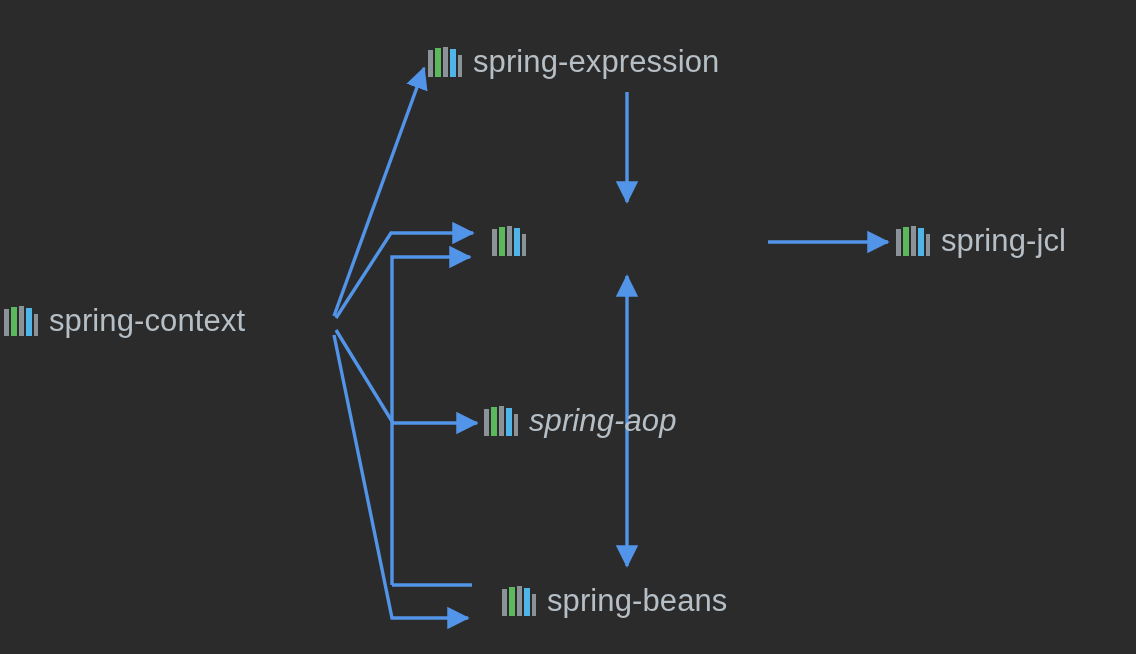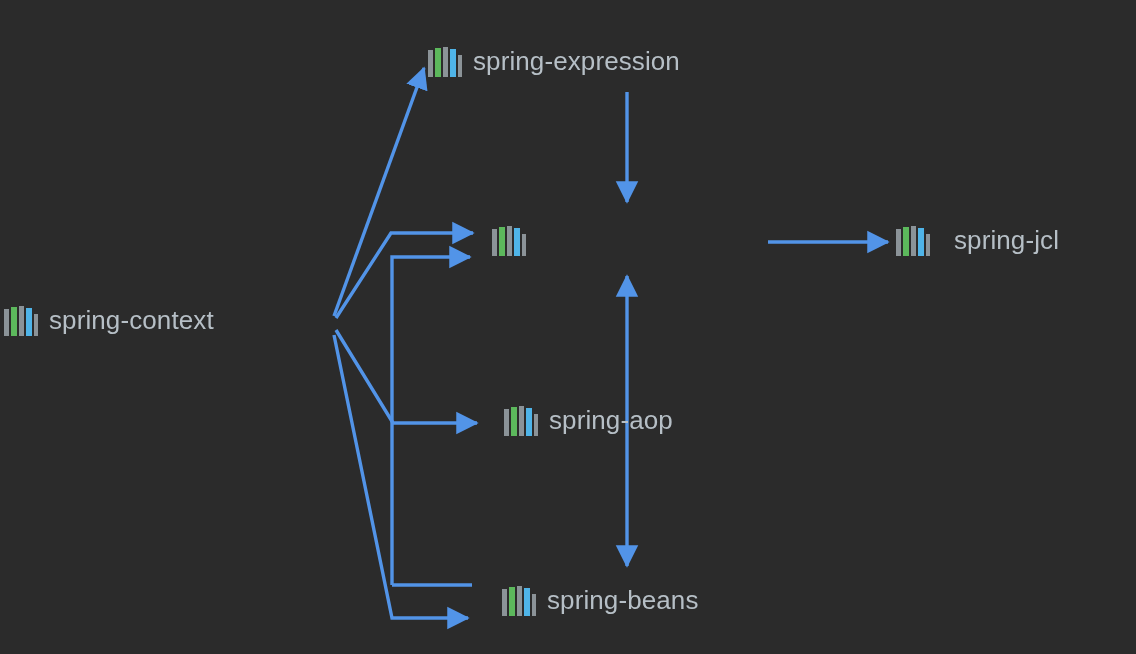--- a/index.html
+++ b/index.html
@@ -42,21 +42,21 @@
     display: block;
     bottom: 0;
   }
   .bar1 { left: 0px;  width: 5px; height: 27px; background: #8b9398; }
   .bar2 { left: 7px;  width: 6px; height: 29px; background: #5cb85c; }
   .bar3 { left: 15px; width: 5px; height: 30px; background: #8b9398; }
   .bar4 { left: 22px; width: 6px; height: 28px; background: #4fb4e8; }
   .bar5 { left: 30px; width: 4px; height: 22px; background: #8b9398; }
 
   .node-label {
-    font-size: 26px;
+    font-size: 31px;
     line-height: 1;
     color: #b6bfc6;
     letter-spacing: 0.1px;
   }
 </style>
 </head>
 <body>
 
 <div id="canvas">
 
@@ -117,32 +117,32 @@
   <div class="node" style="left:492px; top:224px;">
     <span class="node-icon">
       <i class="bar1"></i>
         <i class="bar2"></i>
         <i class="bar3"></i>
         <i class="bar4"></i>
         <i class="bar5"></i>
     </span>
   </div>
 
-  <div class="node" style="left:896px; top:224px;gap:13px;">
+  <div class="node" style="left:896px; top:224px;">
     <span class="node-icon">
       <i class="bar1"></i>
         <i class="bar2"></i>
         <i class="bar3"></i>
         <i class="bar4"></i>
         <i class="bar5"></i>
     </span>
     <span class="node-label">spring-jcl</span>
   </div>
 
-  <div class="node" style="left:504px; top:404px;">
+  <div class="node" style="left:484px; top:404px;font-style:italic;">
     <span class="node-icon">
       <i class="bar1"></i>
         <i class="bar2"></i>
         <i class="bar3"></i>
         <i class="bar4"></i>
         <i class="bar5"></i>
     </span>
     <span class="node-label">spring-aop</span>
   </div>
 

